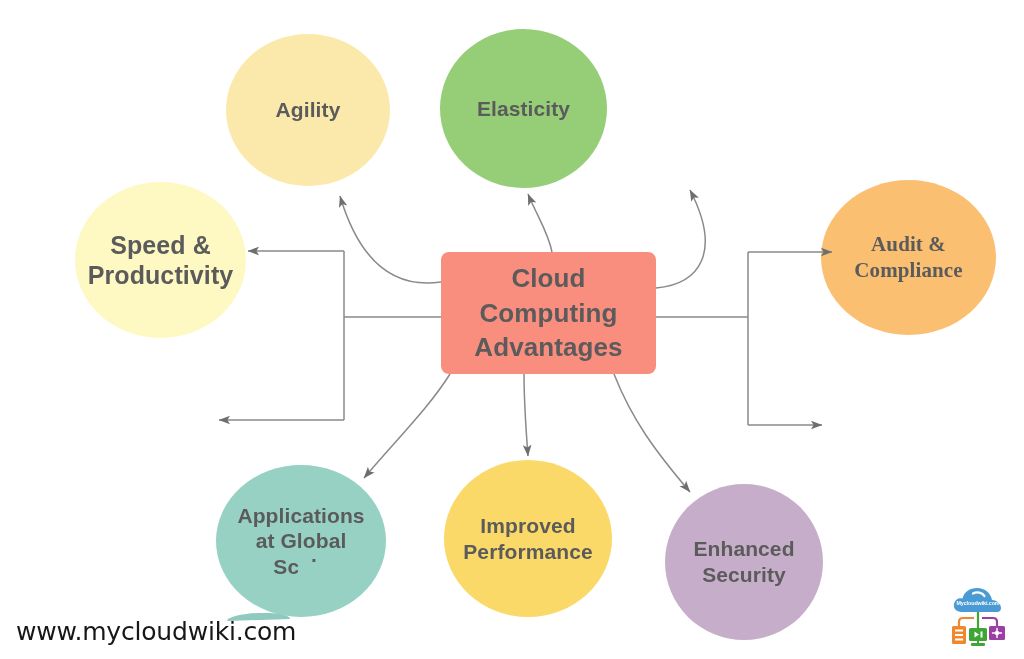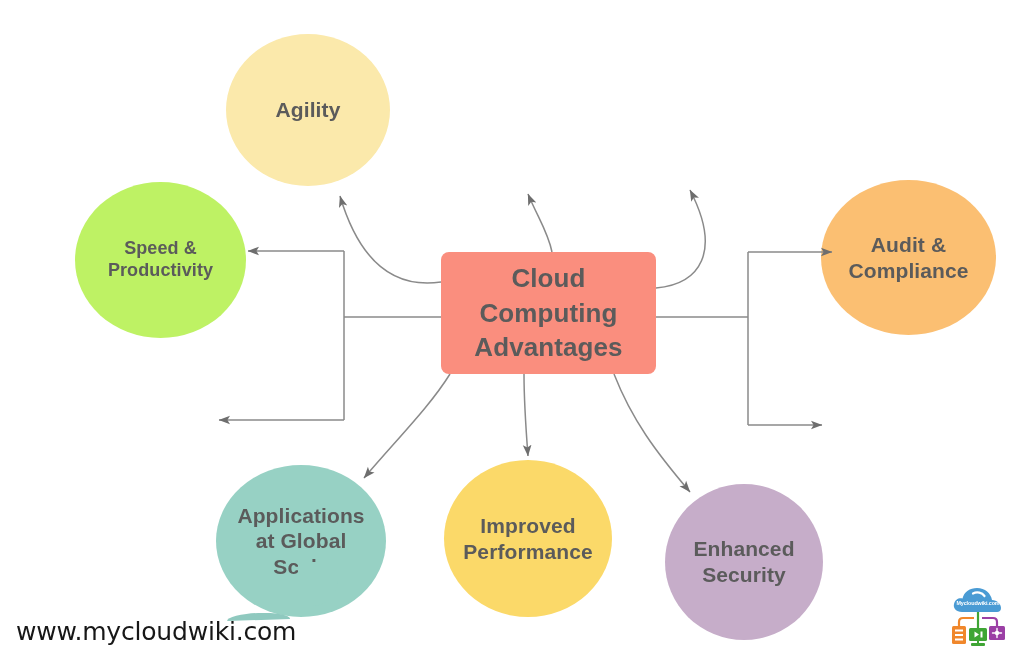--- a/index.html
+++ b/index.html
@@ -41,22 +41,22 @@
     border-radius: 8px;
     font-size: 26px;
     line-height: 1.33;
     z-index: 4;
   }
 
   
   #node-agility      { left: 226px; top: 34px;  width: 164px; height: 152px; background: #FBE9AB; font-size: 21px; }
   #node-elasticity   { left: 440px; top: 29px;  width: 167px; height: 159px; background: #96CE78; font-size: 21px; }
   #node-it-cost      { left: 655px; top: 26px;  width: 172px; height: 178px; background: #89C0E4; font-size: 21px; }
-  #node-speed        { left: 75px;  top: 182px; width: 171px; height: 156px; background: #bef264; font-size: 18px; }
-  #node-audit        { left: 821px; top: 180px; width: 175px; height: 155px; background: #FBBF72; font-size: 21px; }
+  #node-speed        { left: 75px;  top: 182px; width: 171px; height: 156px; background: #fef9c3; font-size: 25px; }
+  #node-audit        { left: 821px; top: 180px; width: 175px; height: 155px; background: #FBBF72; font-size: 21px; font-family: Liberation Serif, serif; }
   #node-reliability  { left: 60px;  top: 352px; width: 156px; height: 150px; background: #DCDCF6; font-size: 21px; }
   #node-easy-integ   { left: 810px; top: 358px; width: 156px; height: 152px; background: #F2ACC3; font-size: 21px; }
   #node-applications { left: 216px; top: 465px; width: 170px; height: 152px; background: #97D1C4; font-size: 21px; }
   #node-performance  { left: 444px; top: 460px; width: 168px; height: 157px; background: #FBD969; font-size: 21px; }
   #node-security     { left: 665px; top: 484px; width: 158px; height: 156px; background: #C6ADC9; font-size: 21px; }
 
   
   #applications-tail {
     position: absolute;
     left: 298px;
@@ -153,20 +153,23 @@
 
     <path d="M 614,374 C 632,420 656,452 690,492" fill="none" stroke="#8a8a8a" stroke-width="1.5" marker-end="url(#arrowhead)"></path>
   </svg>
 
   <div id="applications-tail"></div>
 
   <div class="node circle" id="node-agility">
     <span>Agility</span>
   </div>
 
+  <div class="node circle" id="node-elasticity">
+    <span>Elasticity</span>
+  </div>
 
 
   <div class="node circle" id="node-speed">
     <div>
       <div>Speed &amp;</div>
       <div>Productivity</div>
     </div>
   </div>
 
   <div class="node circle" id="node-audit">

